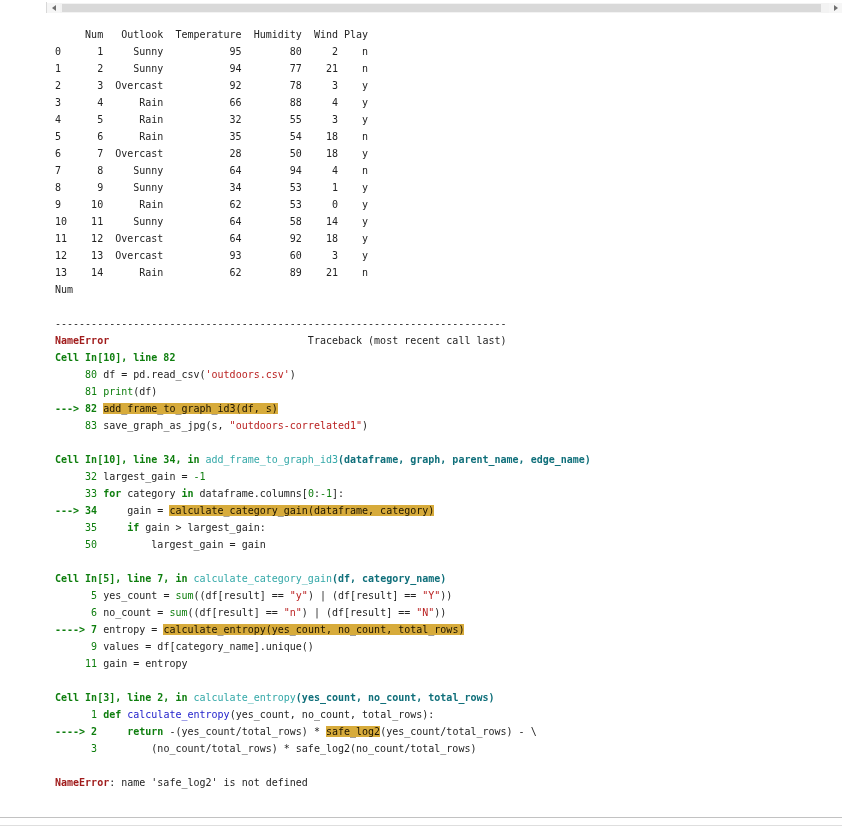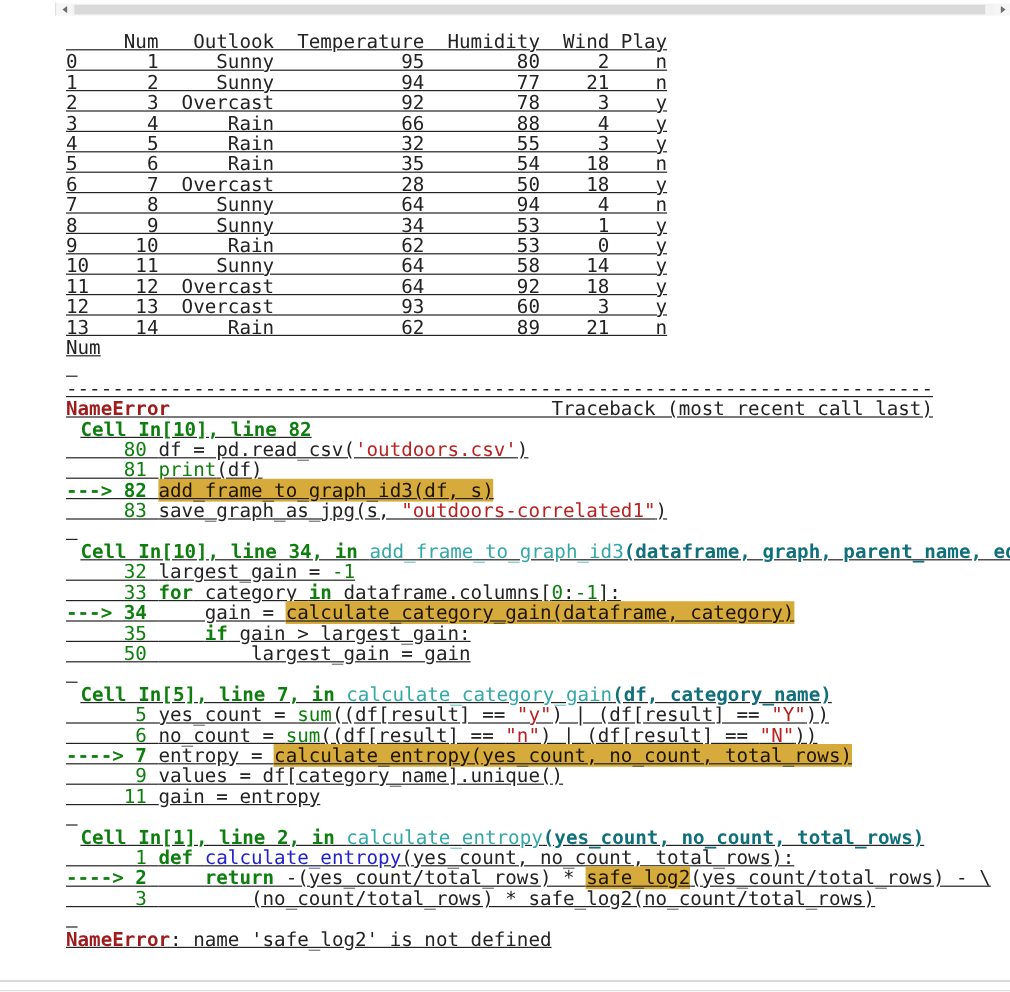--- a/index.html
+++ b/index.html
@@ -12,26 +12,26 @@
   .sb-btn { width:13px; height:10px; display:flex; align-items:center; justify-content:center;
             background:#f6f6f6; cursor:pointer; }
   .tri { display:block; width:0; height:0; }
   .tri-left  { border-top:3px solid transparent; border-bottom:3px solid transparent; border-right:4px solid #707070; }
   .tri-right { border-top:3px solid transparent; border-bottom:3px solid transparent; border-left:4px solid #707070; }
   .sb-track { flex:1; height:10px; background:#f3f3f3; position:relative; }
   .sb-thumb { position:absolute; left:2px; right:8px; top:1px; bottom:1px; background:#d9d9d9; }
 
   
   .content { position:absolute; left:0; top:26px; right:0; padding-left:55px; }
-  .line { white-space:pre; font-size:16px; line-height:17px; height:17px; color:var(--text,#232323);text-decoration:underline; }
+  .line { white-space:pre; font-size:10px; line-height:17px; height:17px; color:var(--text,#232323); }
 
   .seg-plain   { color:var(--text,#232323); }
   .seg-ln      { color:var(--green,#0e7e0e); }
   .seg-arrow   { color:var(--green,#0e7e0e); font-weight:bold; }
-  .seg-frame   { color:var(--green,#0e7e0e); font-weight:bold;margin-left:12px; }
+  .seg-frame   { color:var(--green,#0e7e0e); font-weight:bold; }
   .seg-kw      { color:var(--green,#0e7e0e); font-weight:bold; }
   .seg-builtin { color:var(--green,#0e7e0e);text-align:center; }
   .seg-num     { color:var(--green,#0e7e0e); }
   .seg-str     { color:var(--str,#ba2121);margin-top:33px; }
   .seg-cy      { color:var(--cyan,#33a8a8); }
   .seg-cyb     { color:var(--cyand,#0f6f7a); font-weight:bold; }
   .seg-fn      { color:var(--blue,#2222cc); }
   .seg-errname { color:var(--error,#a01c1c); font-weight:bold; }
   .seg-hl      { background:var(--hl,#d7ab3b); color:#1c1400; }
 
@@ -90,21 +90,21 @@
       <div class="line"><span class="seg-ln">     35 </span><span class="seg-plain">    </span><span class="seg-kw">if</span><span class="seg-plain"> gain &gt; largest_gain:</span></div>
       <div class="line"><span class="seg-ln">     50 </span><span class="seg-plain">        largest_gain = gain</span></div>
       <div class="line">&nbsp;</div>
       <div class="line"><span class="seg-frame">Cell In[5], line 7, in </span><span class="seg-cy">calculate_category_gain</span><span class="seg-cyb">(df, category_name)</span></div>
       <div class="line"><span class="seg-ln">      5 </span><span class="seg-plain">yes_count = </span><span class="seg-builtin">sum</span><span class="seg-plain">((df[result] == </span><span class="seg-str">"y"</span><span class="seg-plain">) | (df[result] == </span><span class="seg-str">"Y"</span><span class="seg-plain">))</span></div>
       <div class="line"><span class="seg-ln">      6 </span><span class="seg-plain">no_count = </span><span class="seg-builtin">sum</span><span class="seg-plain">((df[result] == </span><span class="seg-str">"n"</span><span class="seg-plain">) | (df[result] == </span><span class="seg-str">"N"</span><span class="seg-plain">))</span></div>
       <div class="line"><span class="seg-arrow">----&gt; 7 </span><span class="seg-plain">entropy = </span><span class="seg-hl">calculate_entropy(yes_count, no_count, total_rows)</span></div>
       <div class="line"><span class="seg-ln">      9 </span><span class="seg-plain">values = df[category_name].unique()</span></div>
       <div class="line"><span class="seg-ln">     11 </span><span class="seg-plain">gain = entropy</span></div>
       <div class="line">&nbsp;</div>
-      <div class="line"><span class="seg-frame">Cell In[1], line 2, in </span><span class="seg-cy">calculate_entropy</span><span class="seg-cyb">(yes_count, no_count, total_rows)</span></div>
+      <div class="line"><span class="seg-frame">Cell In[3], line 2, in </span><span class="seg-cy">calculate_entropy</span><span class="seg-cyb">(yes_count, no_count, total_rows)</span></div>
       <div class="line"><span class="seg-ln">      1 </span><span class="seg-kw">def</span><span class="seg-plain"> </span><span class="seg-fn">calculate_entropy</span><span class="seg-plain">(yes_count, no_count, total_rows):</span></div>
       <div class="line"><span class="seg-arrow">----&gt; 2 </span><span class="seg-plain">    </span><span class="seg-kw">return</span><span class="seg-plain"> -(yes_count/total_rows) * </span><span class="seg-hl">safe_log2</span><span class="seg-plain">(yes_count/total_rows) - \</span></div>
       <div class="line"><span class="seg-ln">      3 </span><span class="seg-plain">        (no_count/total_rows) * safe_log2(no_count/total_rows)</span></div>
       <div class="line">&nbsp;</div>
       <div class="line"><span class="seg-errname">NameError</span><span class="seg-plain">: name 'safe_log2' is not defined</span></div>
     </div>
 </div>
 
 <div class="divider-1"></div>
 <div class="divider-2"></div>

